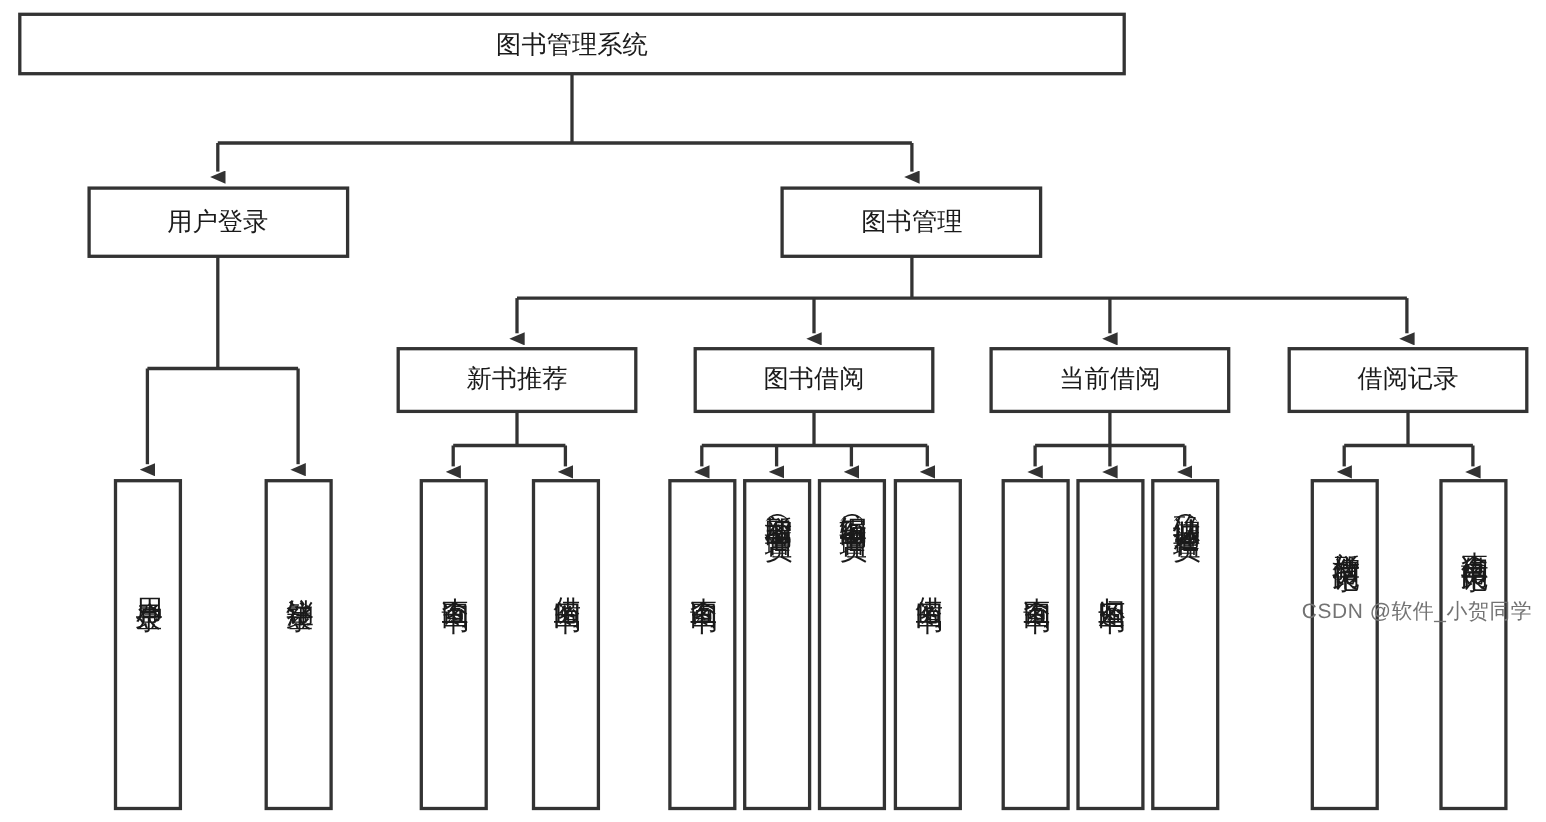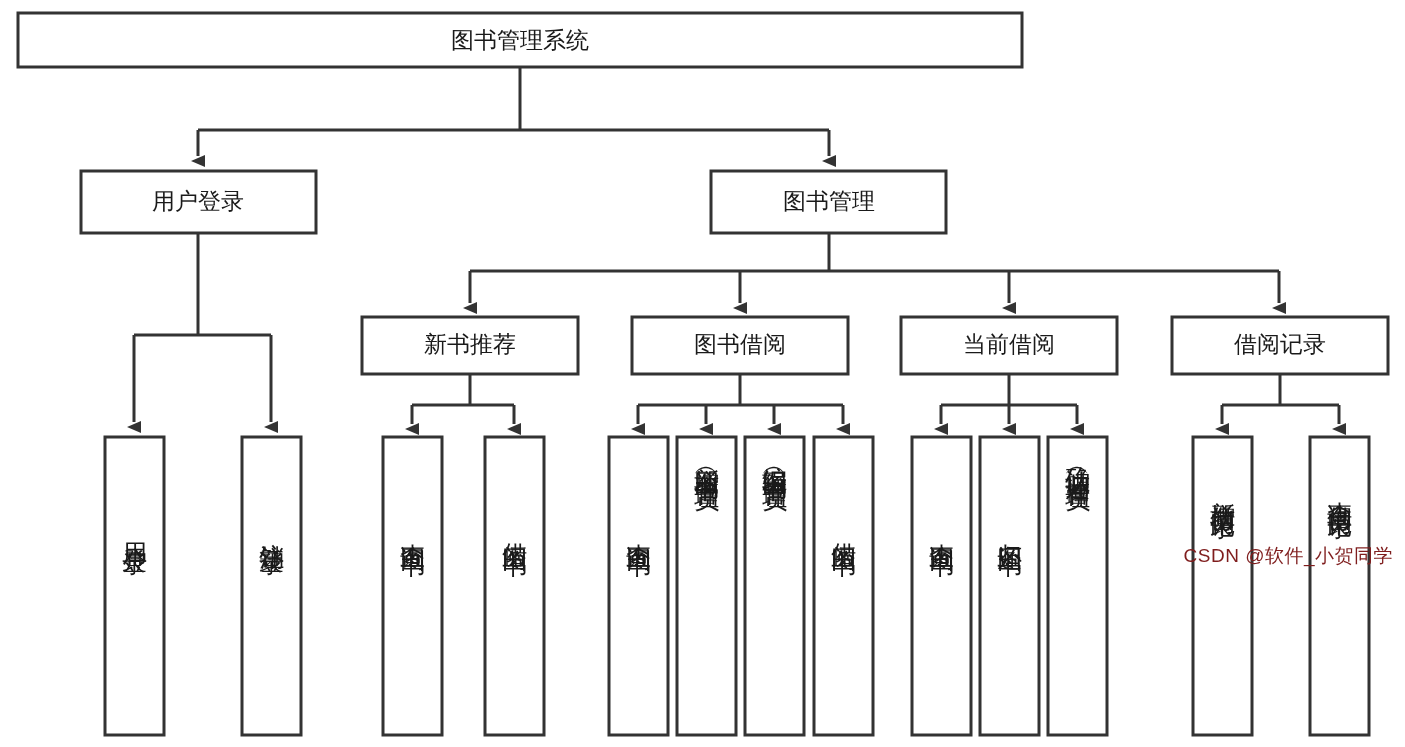--- a/index.html
+++ b/index.html
@@ -64,21 +64,21 @@
     color: #1a1a1a;
     letter-spacing: 3px;
     white-space: nowrap;
   }
   .watermark {
     position: absolute;
     right: 12px;
     bottom: 6px;
     font-family: "Liberation Sans", "DejaVu Sans", sans-serif;
     font-size: 19px;
-    color: #7f1d1d;
+    color: #737373;
     white-space: nowrap;
     letter-spacing: 0.5px;
   }
 </style>
 </head>
 <body>
 
 <div id="diagram-root">
 
   <svg class="flow" viewBox="0 0 1405 747" xmlns="http://www.w3.org/2000/svg">

